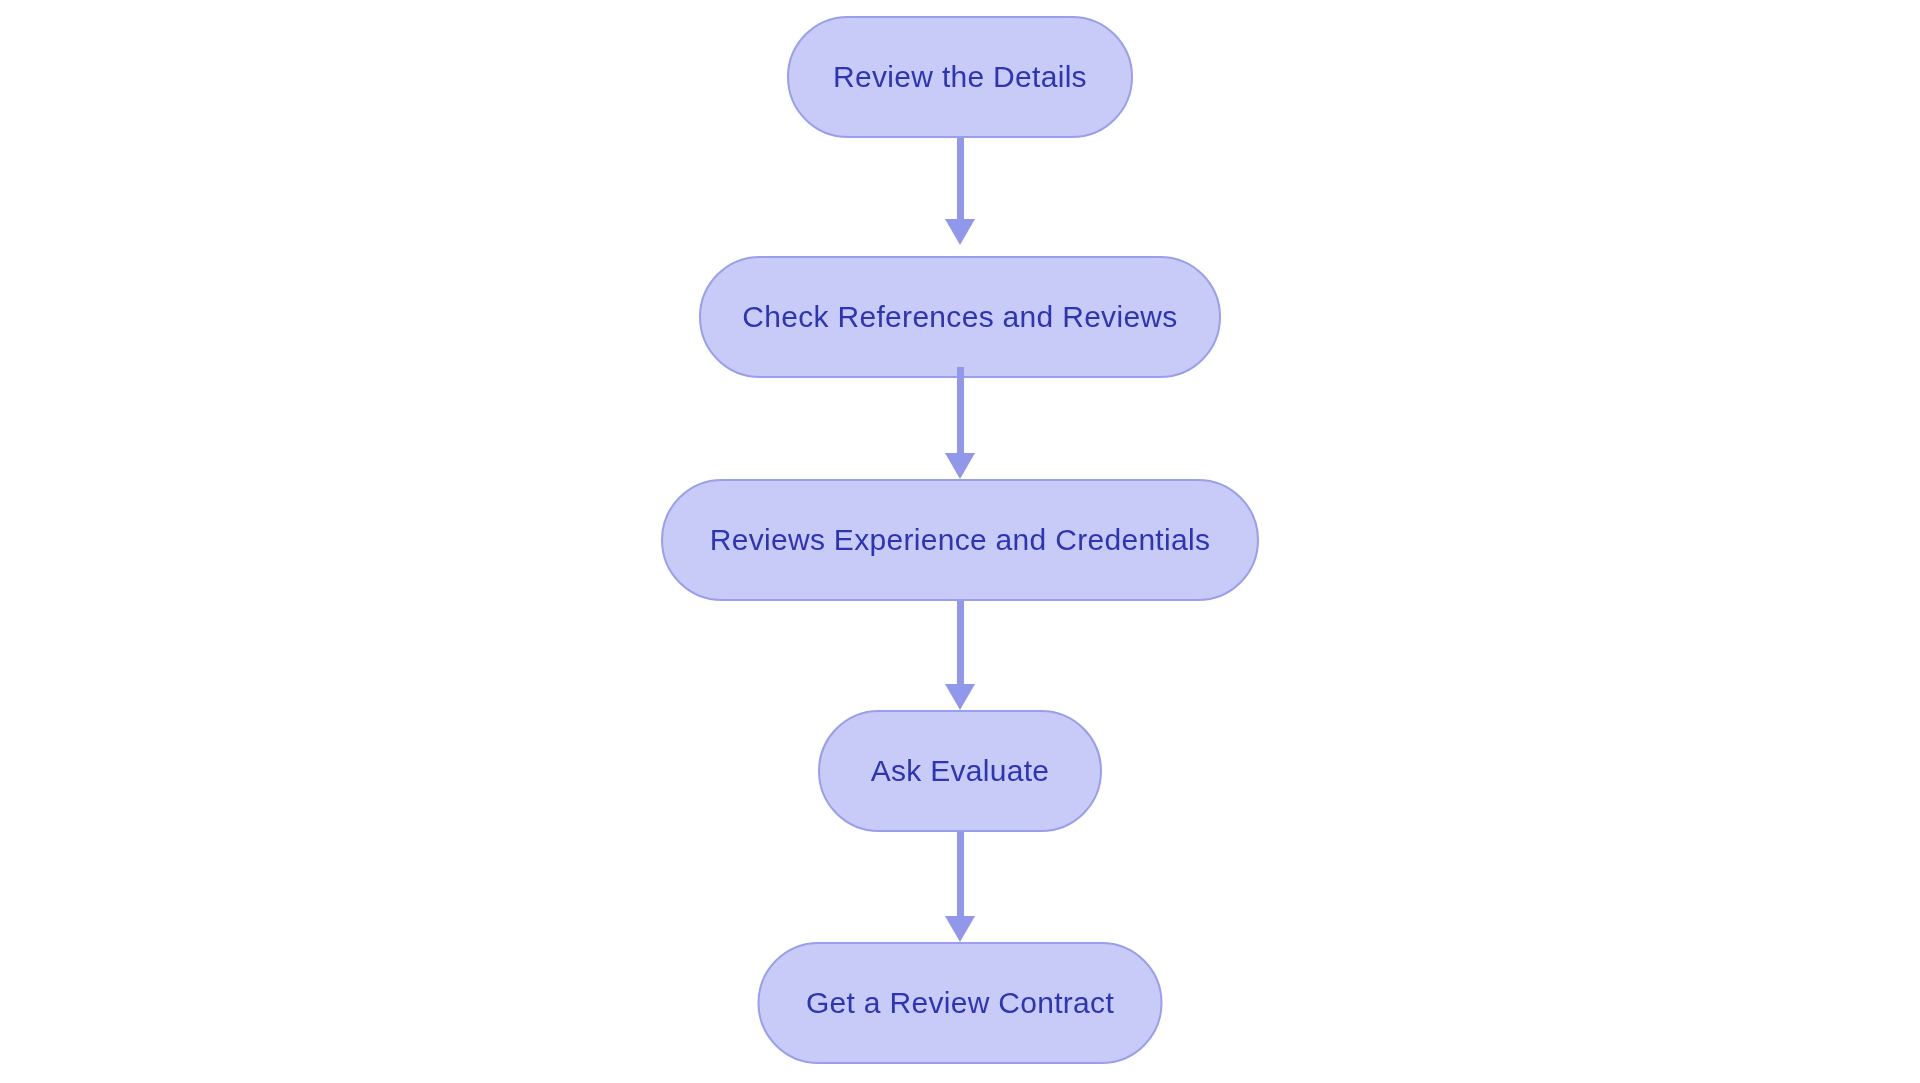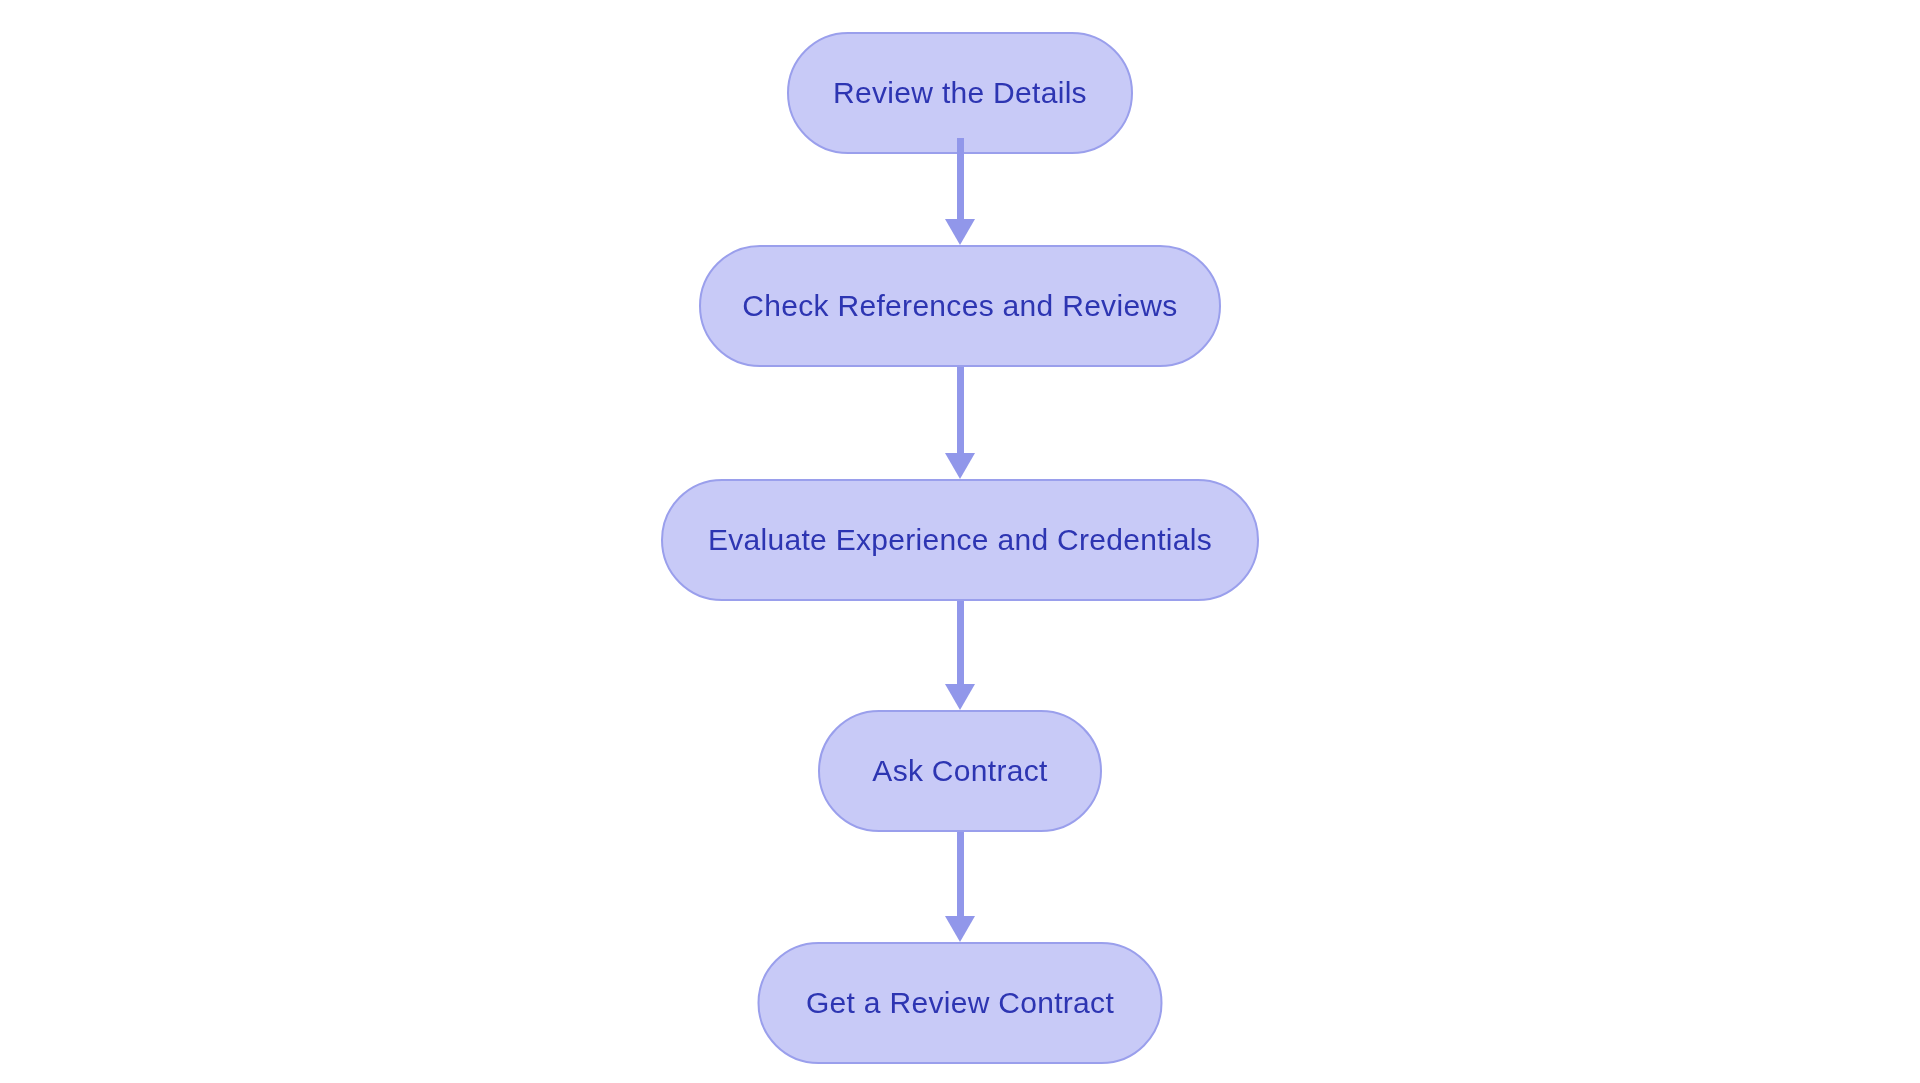--- a/index.html
+++ b/index.html
@@ -30,22 +30,22 @@
     align-items: center;
     justify-content: center;
   }
   .node span {
     color: var(--node-text, #2d35b2);
     font-size: 30px;
     font-weight: 500;
     letter-spacing: 0.3px;
     white-space: nowrap;
   }
-  .n1 { top: 32px;  width: 346px; }
-  .n2 { top: 245px; width: 522px; align-items: center; }
+  .n1 { top: 16px;  width: 346px; }
+  .n2 { top: 256px; width: 522px; align-items: center; }
   .n3 { top: 479px; width: 598px; }
   .n4 { top: 710px; width: 284px; }
   .n5 { top: 942px; width: 405px; }
 
   .arrow {
     position: absolute;
     left: 50%;
     transform: translateX(-50%);
     display: flex;
     flex-direction: column;
@@ -85,30 +85,30 @@
   <div class="node n2">
     <span>Check References and Reviews</span>
   </div>
 
   <div class="arrow a2">
     <div class="line"></div>
     <div class="head"></div>
   </div>
 
   <div class="node n3">
-    <span>Evaluate Experience and Credentials</span>
+    <span>Reviews Experience and Credentials</span>
   </div>
 
   <div class="arrow a3">
     <div class="line"></div>
     <div class="head"></div>
   </div>
 
   <div class="node n4">
-    <span>Ask Contract</span>
+    <span>Ask Evaluate</span>
   </div>
 
   <div class="arrow a4">
     <div class="line"></div>
     <div class="head"></div>
   </div>
 
   <div class="node n5">
     <span>Get a Review Contract</span>
   </div>

